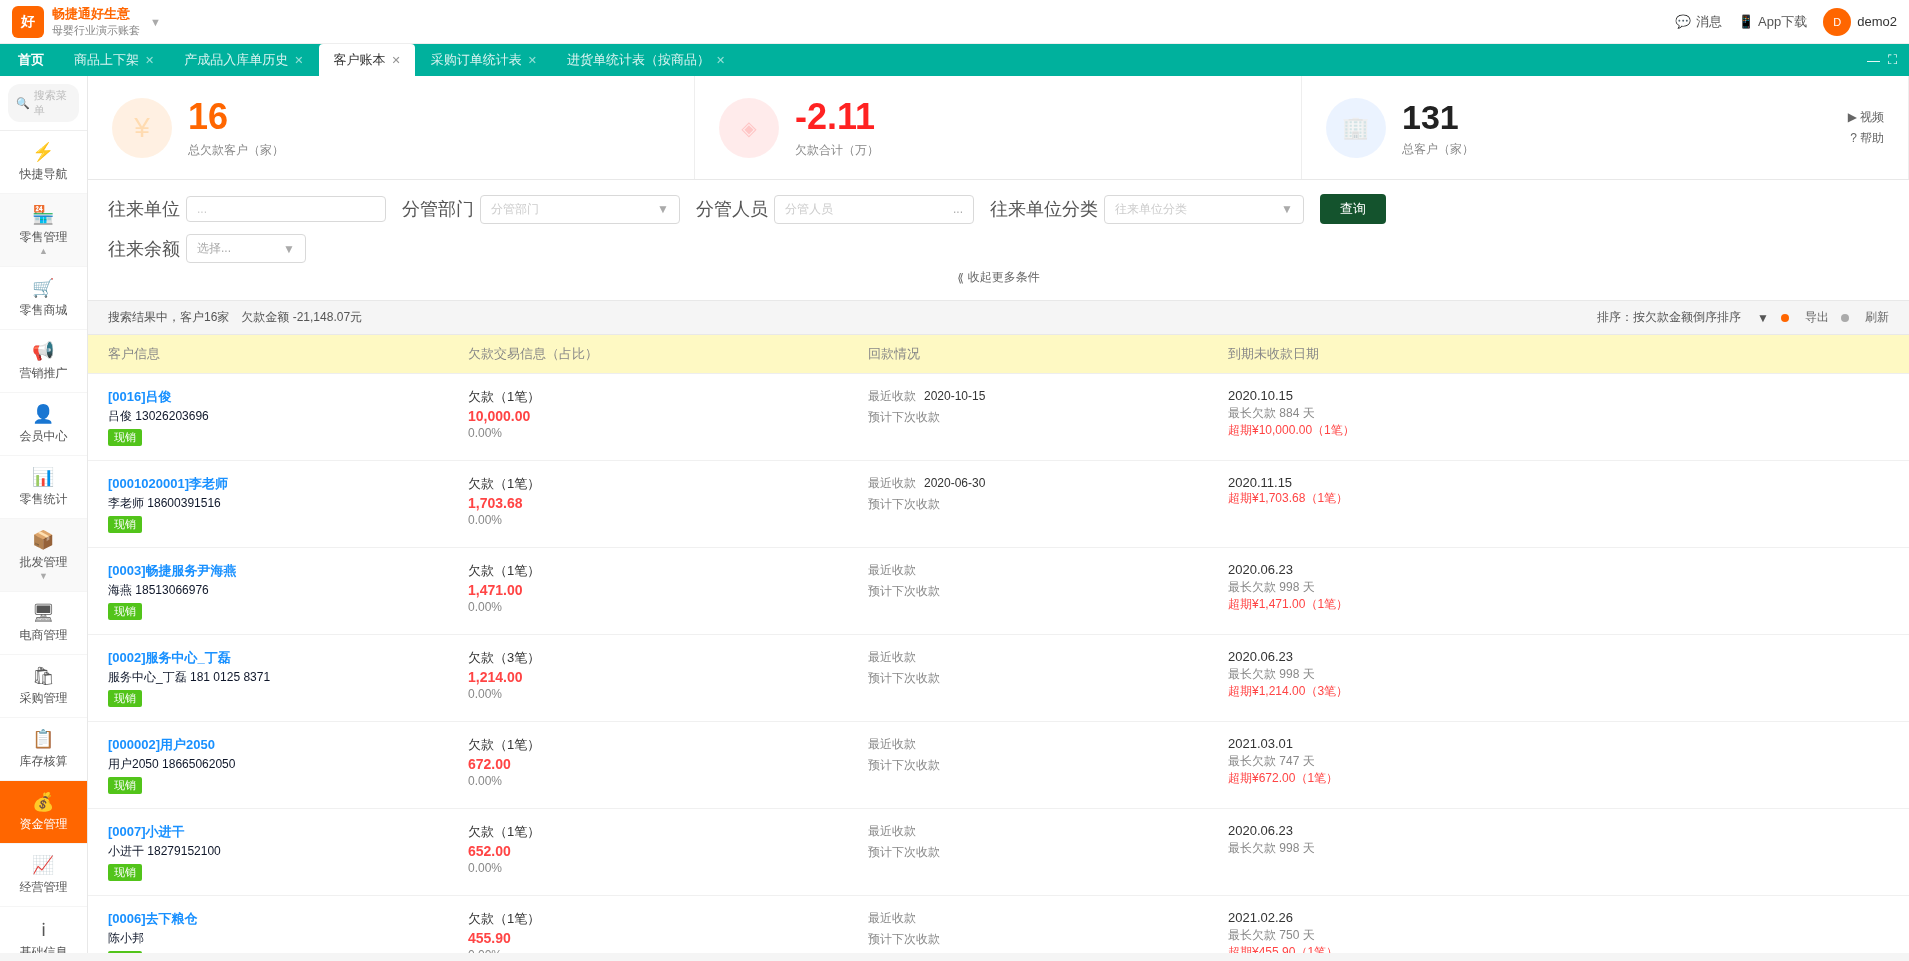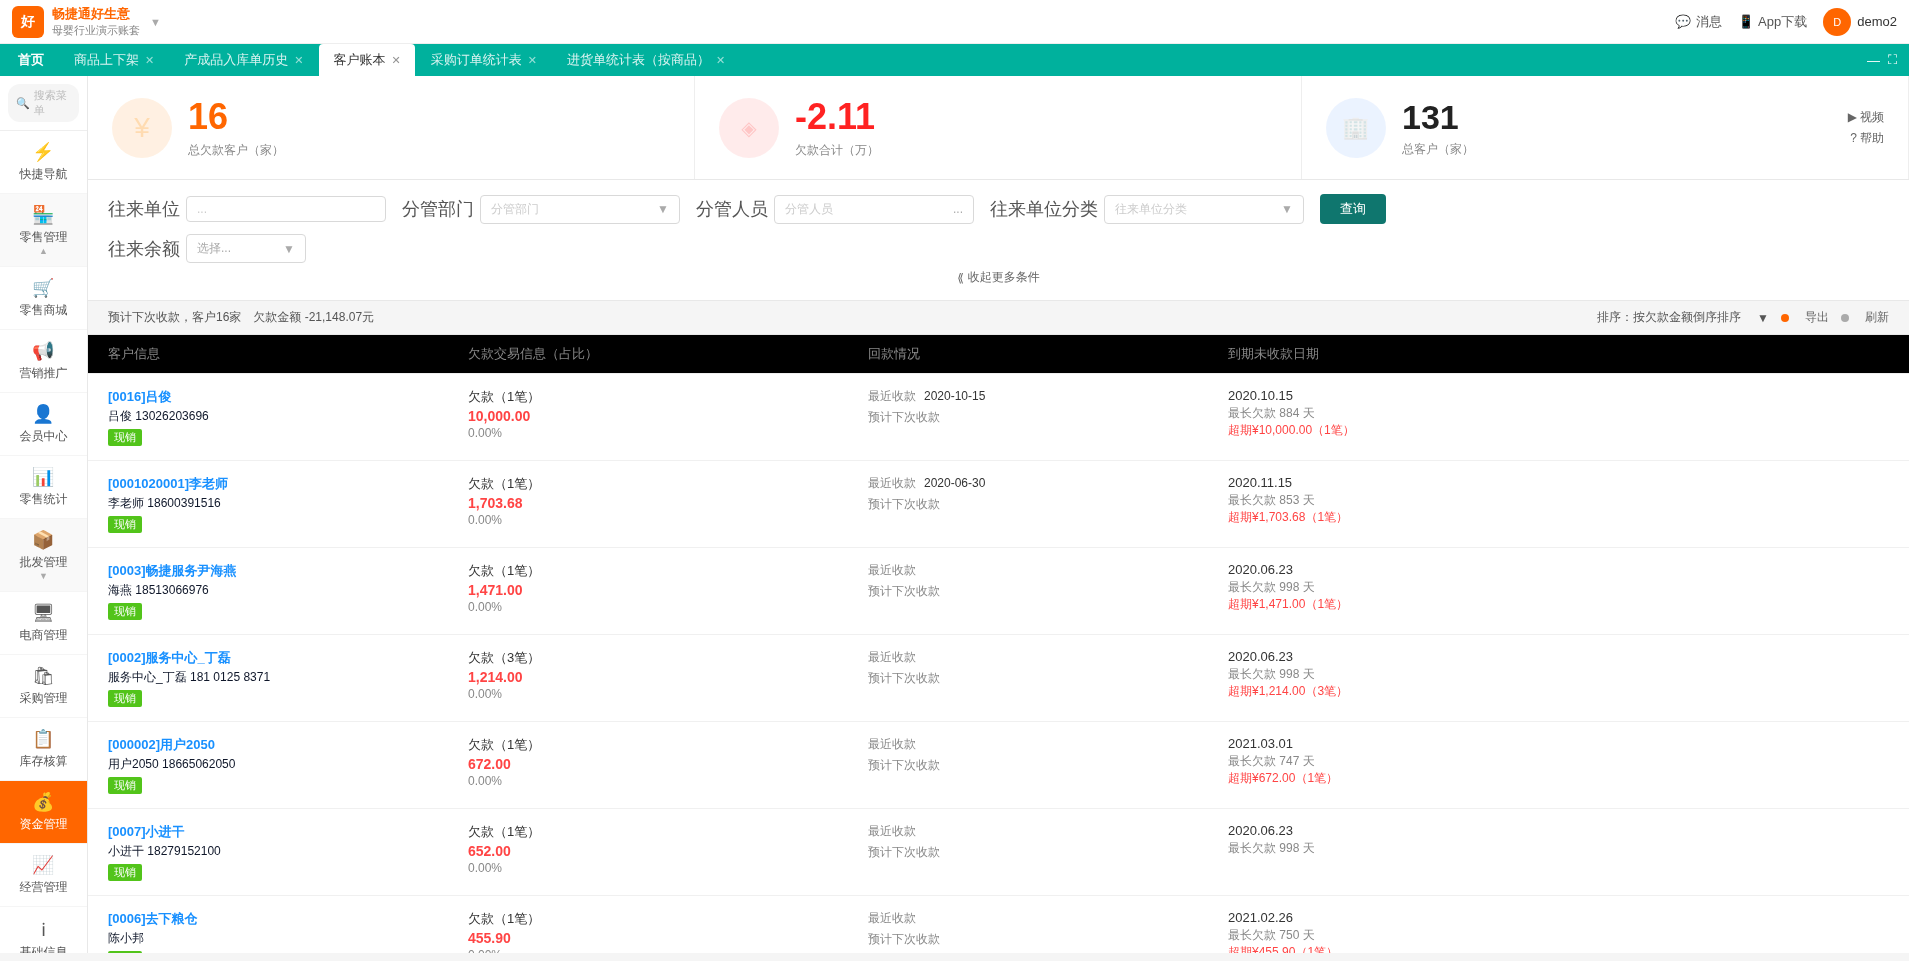--- a/index.html
+++ b/index.html
@@ -42,35 +42,35 @@
     .stat-value.dark { color: #222; }
     .stat-label { font-size: 12px; color: #888; margin-top: 4px; }
     .stat-card-right { margin-left: auto; display: flex; flex-direction: column; align-items: flex-end; gap: 4px; font-size: 12px; color: #666; }
     
     
     .filter-area { background: #fff; padding: 14px 20px 8px; border-bottom: 1px solid #e8e8e8; }
     .filter-row { display: flex; align-items: center; gap: 16px; margin-bottom: 10px; flex-wrap: wrap; }
     .filter-item { display: flex; align-items: center; gap: 6px; }
     .filter-label { font-size: 18px; color: #555; white-space: nowrap; }
     .filter-input { border: 1px solid #d9d9d9; border-radius: 4px; padding: 5px 10px; font-size: 12px; width: 180px; display: flex; align-items: center; justify-content: space-between; cursor: pointer; color: #aaa; }
-    .filter-btn { background: #0f766e; color: #fff; border: none; border-radius: 4px; padding: 6px 20px; font-size: 13px; cursor: pointer; }
+    .filter-btn { background: #14532d; color: #fff; border: none; border-radius: 4px; padding: 6px 20px; font-size: 13px; cursor: pointer; }
     .filter-collapse { display: flex; align-items: center; justify-content: center; padding: 6px 0; font-size: 12px; color: #666; cursor: pointer; gap: 4px; }
     .filter-row2 { display: flex; align-items: center; gap: 16px; }
     
     
     .result-bar { background: #f5f5f5; padding: 8px 20px; display: flex; align-items: center; justify-content: space-between; border-bottom: 1px solid #e8e8e8; font-size: 12px; color: #555; }
     .result-bar-left { display: flex; gap: 12px; }
     .result-bar-right { display: flex; align-items: center; gap: 12px; }
     .result-sort { display: flex; align-items: center; gap: 16px; cursor: pointer; color: #555; }
     .result-action { display: flex; align-items: center; gap: 16px; color: #666; cursor: pointer; }
     .result-action .dot { width: 8px; height: 8px; border-radius: 50%; background: #aaa; display: inline-block; }
     
     
     .table-container { background: #fff; }
-    .table-header { display: grid; grid-template-columns: 360px 400px 360px 1fr; padding: 10px 20px; background: #000000; border-bottom: 1px solid #eee; font-size: 13px; color: #888; font-weight: normal; }
+    .table-header { display: grid; grid-template-columns: 360px 400px 360px 1fr; padding: 10px 20px; background: #fef9c3; border-bottom: 1px solid #eee; font-size: 13px; color: #888; font-weight: normal; }
     .table-row { display: grid; grid-template-columns: 360px 400px 360px 1fr; padding: 14px 20px; border-bottom: 1px solid #f0f0f0; align-items: start; }
     
     .customer-name { color: #1890ff; font-size: 13px; cursor: pointer; font-weight: bold; }
     .customer-sub { font-size: 12px; color: #0f172a; margin-top: 2px; }
     .customer-tag { display: inline-block; background: #52c41a; color: #fff; font-size: 11px; padding: 1px 6px; border-radius: 2px; margin-top: 4px; }
     
     .debt-count { font-size: 13px; color: #333; }
     .debt-amount { font-size: 14px; color: #ff4444; font-weight: bold; margin-top: 2px; }
     .debt-percent { font-size: 12px; color: #888; margin-top: 2px; }
     
@@ -291,21 +291,21 @@
         </div>
       </div>
       <div class="filter-collapse">
         <span>⟪</span>
         <span>收起更多条件</span>
       </div>
     </div>
 
     <div class="result-bar">
       <div class="result-bar-left">
-        <span>预计下次收款，客户16家</span>
+        <span>搜索结果中，客户16家</span>
         <span>欠款金额 -21,148.07元</span>
       </div>
       <div class="result-bar-right">
         <div class="result-sort">
           <span>排序：按欠款金额倒序排序</span>
           <span>▼</span>
         </div>
         <div class="result-action">
           <span class="dot" style="background:#ff6600;"></span>
           <span>导出</span>
@@ -357,21 +357,20 @@
           <div class="debt-count">欠款（1笔）</div>
           <div class="debt-amount">1,703.68</div>
           <div class="debt-percent">0.00%</div>
         </div>
         <div>
           <div><span class="return-recent">最近收款</span><span class="return-date">2020-06-30</span></div>
           <div class="return-next">预计下次收款</div>
         </div>
         <div>
           <div class="overdue-date">2020.11.15</div>
-          <div class="overdue-days">最长欠款 853 天</div>
           <div class="overdue-amount">超期¥1,703.68（1笔）</div>
         </div>
       </div>
 
       <div class="table-row">
         <div>
           <div><span class="customer-name">[0003]畅捷服务尹海燕</span></div>
           <div class="customer-sub">海燕 18513066976</div>
           <div><span class="customer-tag">现销</span></div>
         </div>

